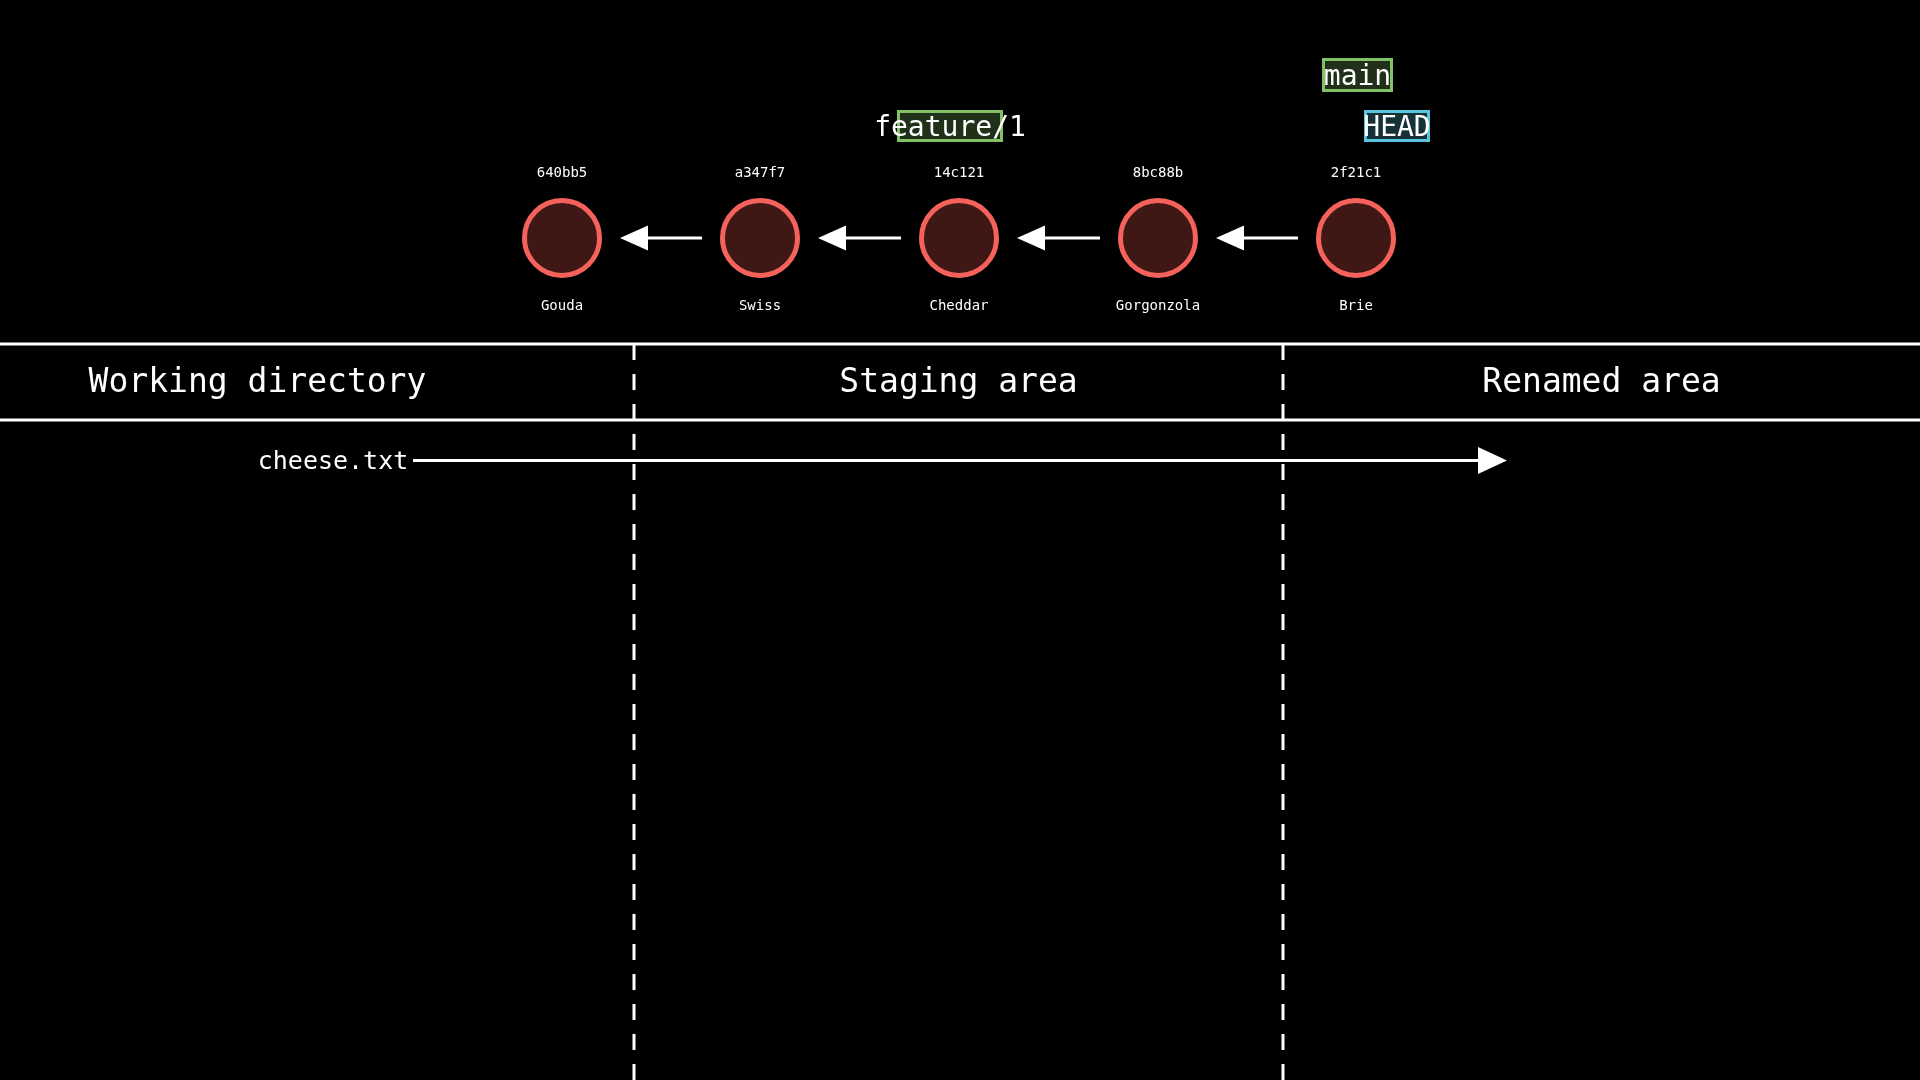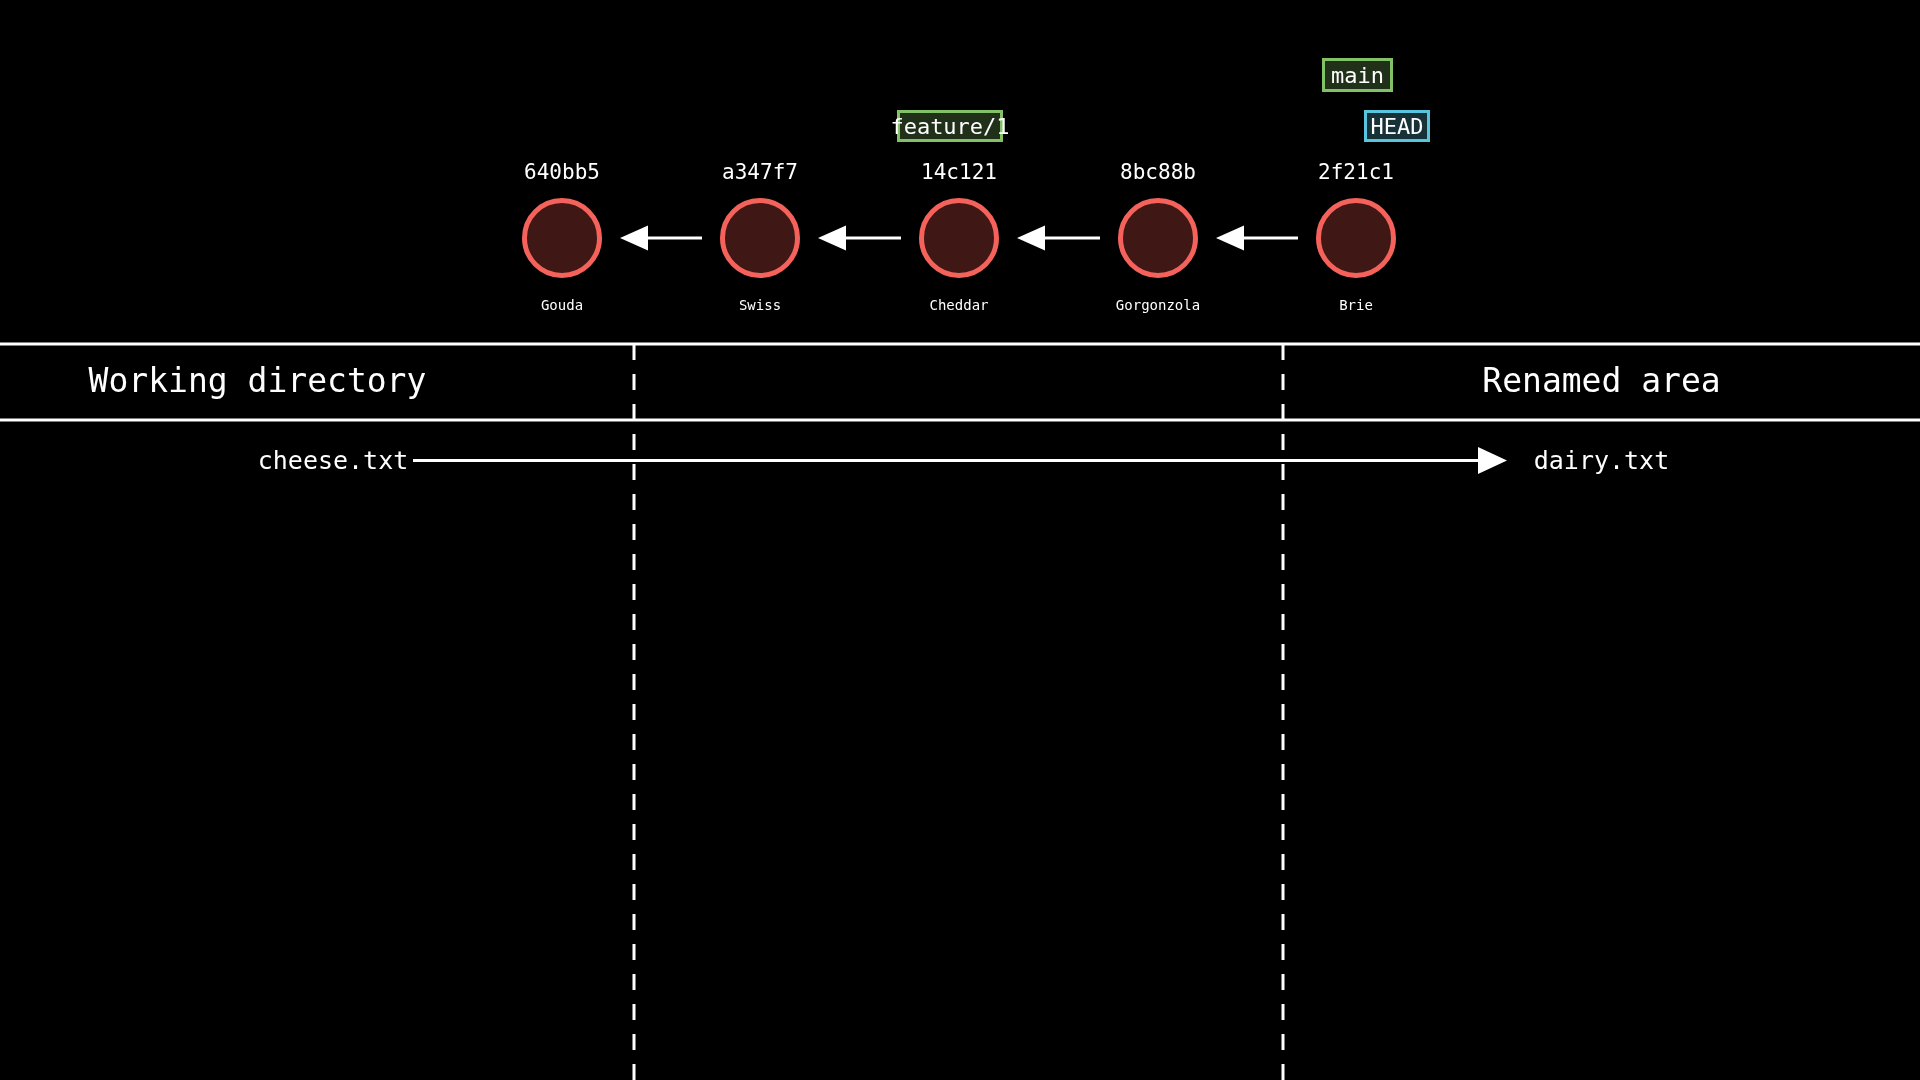--- a/index.html
+++ b/index.html
@@ -19,21 +19,21 @@
     color: var(--text, #fff);
   }
 
   
   .ref {
     position: absolute;
     display: flex;
     align-items: center;
     justify-content: center;
     box-sizing: border-box;
-    font-size: 22px;
+    font-size: 28px;
     color: var(--text, #fff);
     white-space: nowrap;
   }
   .ref.branch {
     border: 3px solid var(--branch-stroke, #83c167);
     background: var(--branch-fill, #213019);
   }
   .ref.head {
     border: 3px solid var(--head-stroke, #58c4dd);
     background: var(--head-fill, #163137);
@@ -41,21 +41,21 @@
   }
 
   
   .commit-hash {
     position: absolute;
     top: 159px;
     width: 180px;
     height: 26px;
     line-height: 26px;
     text-align: center;
-    font-size: 21px;
+    font-size: 14px;
   }
   .commit-circle {
     position: absolute;
     top: 198px;
     width: 80px;
     height: 80px;
     box-sizing: border-box;
     border-radius: 50%;
     border: 5px solid var(--commit-stroke, #fc6255);
     background: var(--commit-fill, #3f1815);
@@ -152,18 +152,18 @@
 
   <div class="commit-hash" style="left:1068px;">8bc88b</div>
   <div class="commit-circle" style="left:1118px;"></div>
   <div class="commit-msg" style="left:1068px;">Gorgonzola</div>
 
   <div class="commit-hash" style="left:1266px;">2f21c1</div>
   <div class="commit-circle" style="left:1316px;"></div>
   <div class="commit-msg" style="left:1266px;">Brie</div>
 
   <div class="col-header" style="left:0; width:515px;">Working directory</div>
+  <div class="col-header" style="left:634px; width:649px;">Staging area</div>
   <div class="col-header" style="left:1283px; width:637px;">Renamed area</div>
 
   <div class="file-label" style="left:0; width:634px;padding-left:16px;">cheese.txt</div>
-  <div class="file-label" style="left:1283px; width:637px;">dairy.txt</div>
 
 </div>
 
 </body></html>

